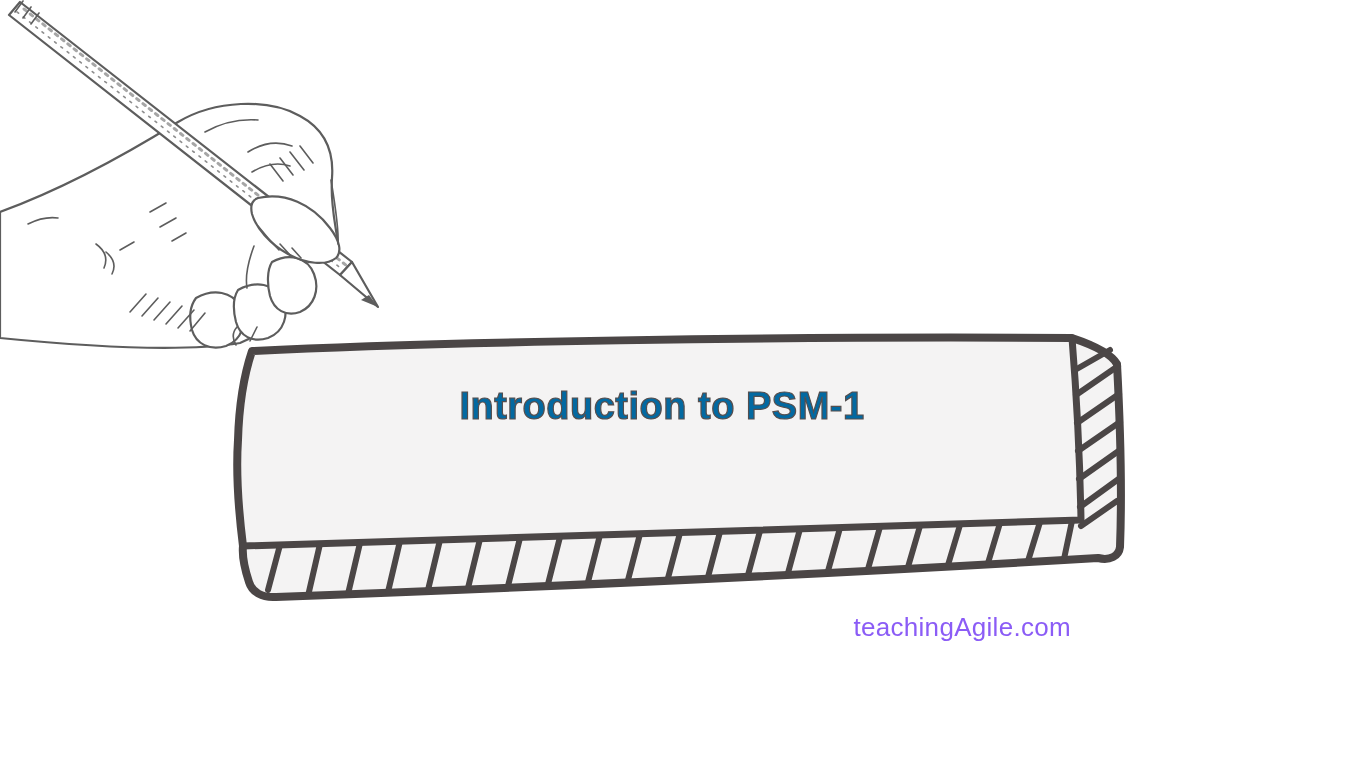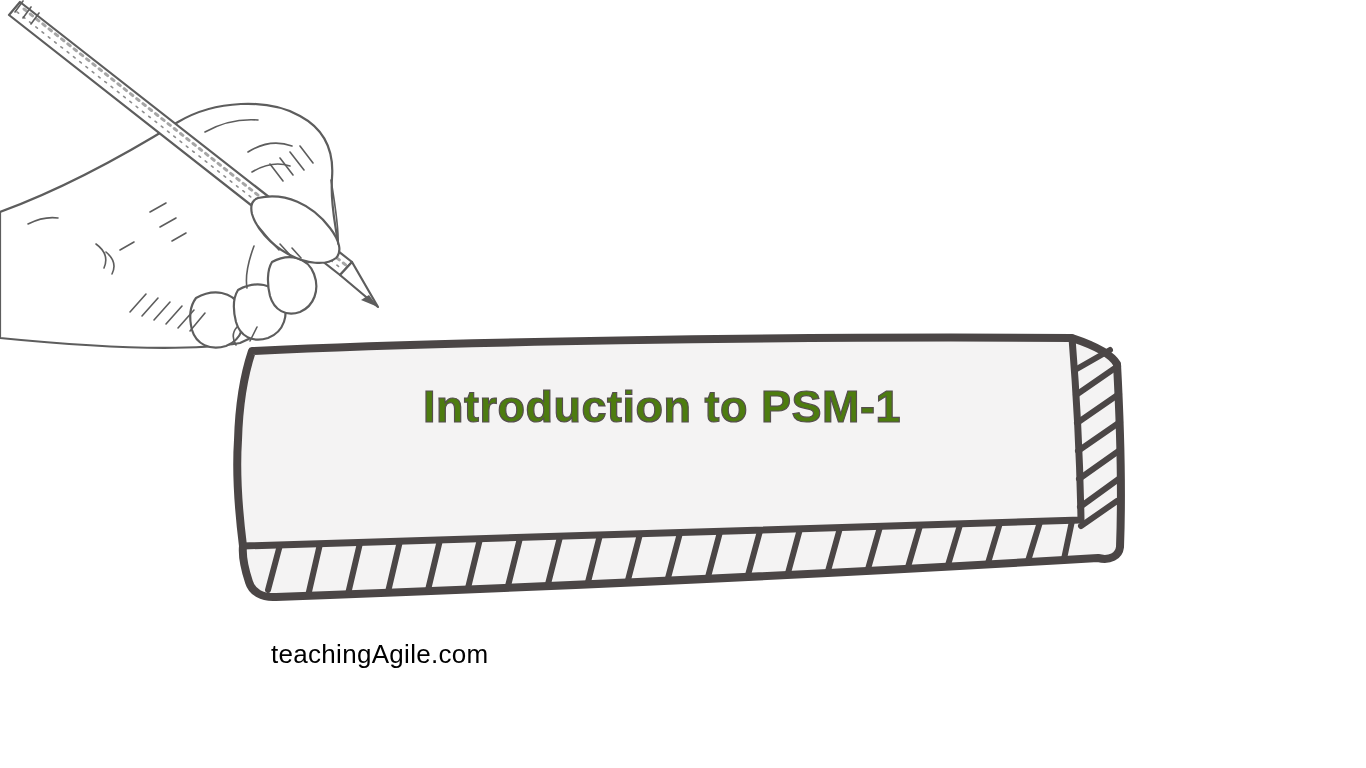--- a/index.html
+++ b/index.html
@@ -15,27 +15,27 @@
   .fillink{fill:#5d5d5d;stroke:none;}
   .thin{stroke-width:1.6;}
   .tex1{stroke-width:3;stroke-dasharray:3 5;opacity:.55;}
   .tex2{stroke-width:1.6;stroke-dasharray:2 6;opacity:.7;}
   
   .board-outline{stroke:#4b4646;stroke-width:8;stroke-linejoin:round;stroke-linecap:round;}
   .board-inner{stroke:#4b4646;stroke-width:7;fill:none;stroke-linecap:round;}
   .board-hatch{stroke:#4b4646;stroke-width:6;fill:none;stroke-linecap:round;}
   .banner-title{
     position:absolute;left:251px;top:378px;width:822px;
-    text-align:center;font-size:45px;line-height:57px;font-weight:bold;
-    color:#4d7c0f;-webkit-text-stroke:1.2px #554e4e;letter-spacing:.5px;
+    text-align:center;font-size:38px;line-height:57px;font-weight:bold;
+    color:#0369a1;-webkit-text-stroke:1.2px #554e4e;letter-spacing:.5px;
   }
   .banner-title span{display:block;}
   .site-caption{
     position:absolute;left:271px;top:612px;width:800px;
-    text-align:left;font-size:26px;color:#000000;letter-spacing:.3px;margin-top:27px;
+    text-align:right;font-size:26px;color:#8b5cf6;letter-spacing:.3px;
   }
 </style>
 </head>
 <body>
 
 <div class="stage">
 
   <svg class="art" style="left:0;top:0" width="420" height="360" viewBox="0 0 420 360">
 
     <path class="ink fillw" d="M0,212 C60,190 120,158 178,122 C215,100 268,98 300,116 C326,130 334,152 332,178

